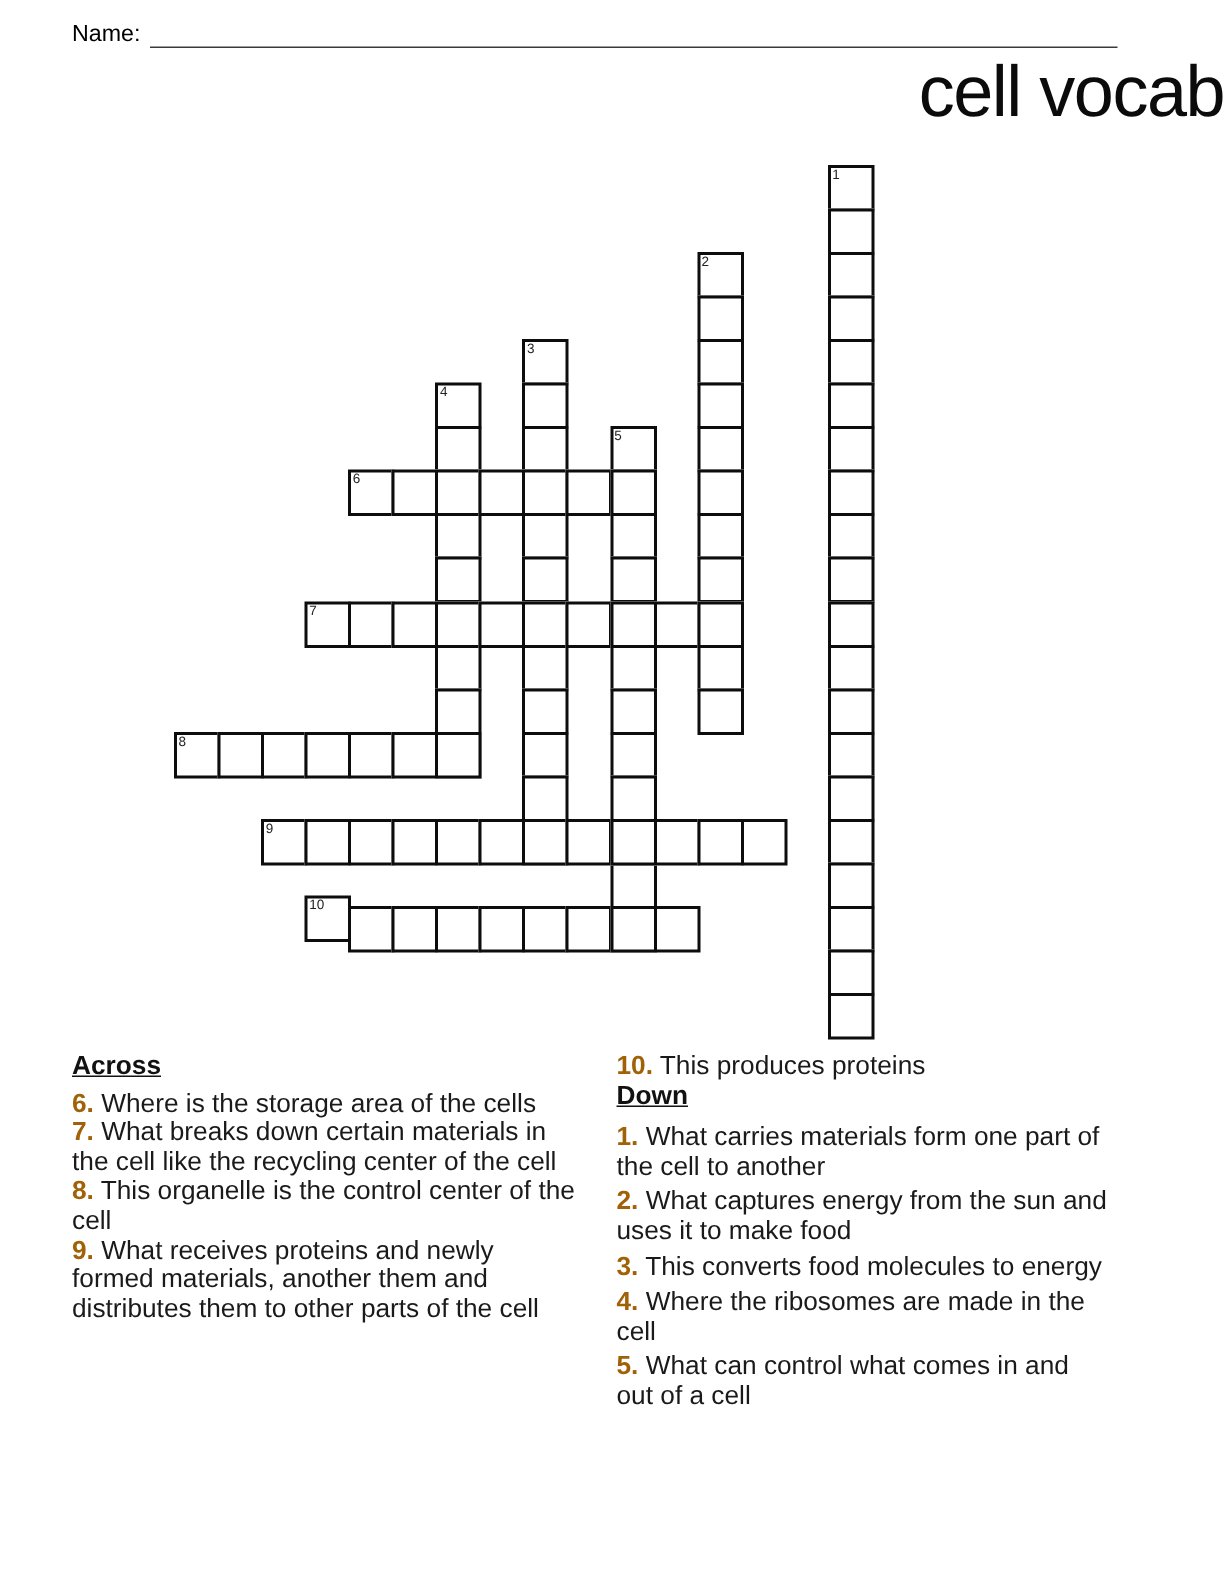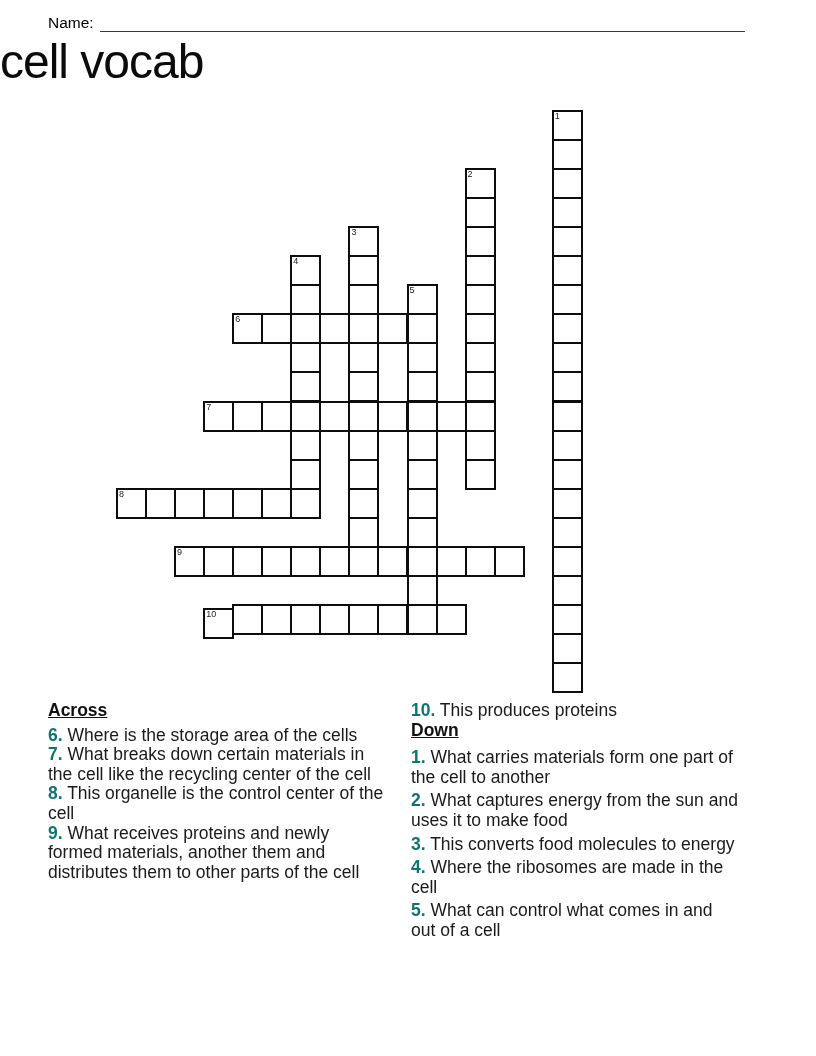--- a/index.html
+++ b/index.html
@@ -7,42 +7,42 @@
     width:816px;height:1056px;position:relative;background:#ffffff;
     font-family:"Liberation Sans",sans-serif;color:#000;overflow:hidden;
   }
   
   .name-row{position:absolute;left:48px;top:2px;width:720px;height:20px;margin-top:12px;}
   .name-label{font-size:15.5px;color:#000;}
   .name-line{position:absolute;left:52px;top:16px;width:645px;border-bottom:1.2px solid #3a3a3a;height:1px;}
   
   .page-title{
     position:absolute;left:0;top:34px;width:816px;margin:0;
-    text-align:left;font-size:48px;font-weight:400;letter-spacing:-1px;color:#0b0b0b;
+    text-align:right;font-size:48px;font-weight:400;letter-spacing:-1px;color:#0b0b0b;
   }
   
   .grid{position:absolute;left:116px;top:110px;width:470px;height:585px;}
   .cell{
     position:absolute;box-sizing:border-box;
     width:31.05px;height:31.05px;
     border:2px solid #0d0d0d;background:#ffffff;
   }
   .cellnum{
     position:absolute;left:1px;top:-1px;
     font-size:9px;line-height:11px;color:#222;
     font-family:"Liberation Sans",sans-serif;
   }
   
   .clue-col{position:absolute;top:701px;font-size:17.5px;line-height:19.6px;color:#1a1a1a;}
   .col-left{left:48px;width:338px;}
   .col-right{left:411px;width:330px;}
   .clue-heading{font-weight:bold;text-decoration:underline;margin:0 0 5px 0;color:#111;}
   .clue{margin:0;}
   .col-right .clue-down{margin-bottom:4px;}
-  .clue b{font-weight:bold;color:#0f766e;}
+  .clue b{font-weight:bold;color:#a16207;}
   .dn-head{margin:0 0 8px 0;}
 </style>
 </head>
 <body>
 
 <div class="name-row">
   <span class="name-label">Name:</span>
   <div class="name-line"></div>
 </div>
 
@@ -160,21 +160,21 @@
     <div class="cell" style="left: 116.2px; top: 435.75px;"></div>
     <div class="cell" style="left: 145.25px; top: 435.75px;"></div>
     <div class="cell" style="left: 174.3px; top: 435.75px;"></div>
     <div class="cell" style="left: 203.35px; top: 435.75px;"></div>
     <div class="cell" style="left: 232.4px; top: 435.75px;"></div>
     <div class="cell" style="left: 261.45px; top: 435.75px;"></div>
     <div class="cell" style="left: 290.5px; top: 435.75px;"></div>
     <div class="cell" style="left: 319.55px; top: 435.75px;"></div>
     <div class="cell" style="left: 348.6px; top: 435.75px;"></div>
     <div class="cell" style="left: 377.65px; top: 435.75px;"></div>
-    <div class="cell" style="left: 87.15px; top: 498px;">
+    <div class="cell" style="left: 87.15px; top: 487px;">
       <span class="cellnum">10</span>
     </div>
     <div class="cell" style="left: 116.2px; top: 493.85px;"></div>
     <div class="cell" style="left: 145.25px; top: 493.85px;"></div>
     <div class="cell" style="left: 174.3px; top: 493.85px;"></div>
     <div class="cell" style="left: 203.35px; top: 493.85px;"></div>
     <div class="cell" style="left: 232.4px; top: 493.85px;"></div>
     <div class="cell" style="left: 261.45px; top: 493.85px;"></div>
     <div class="cell" style="left: 290.5px; top: 493.85px;"></div>
     <div class="cell" style="left: 319.55px; top: 493.85px;"></div>

